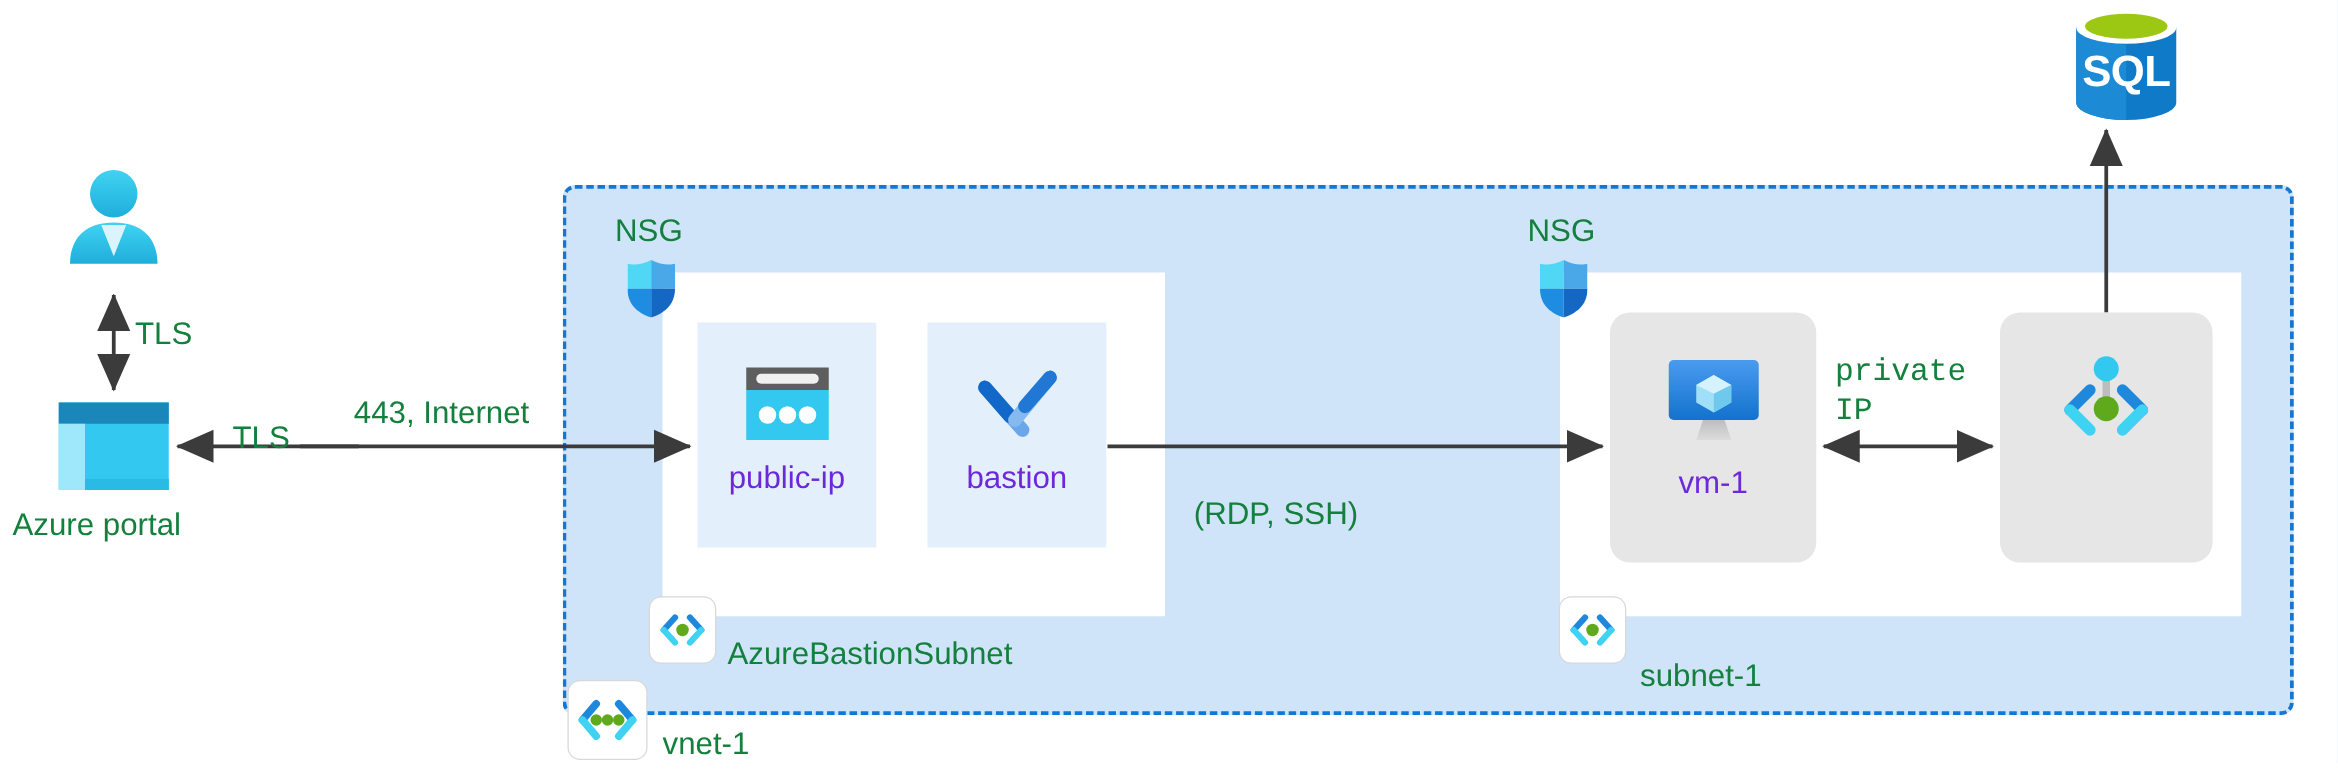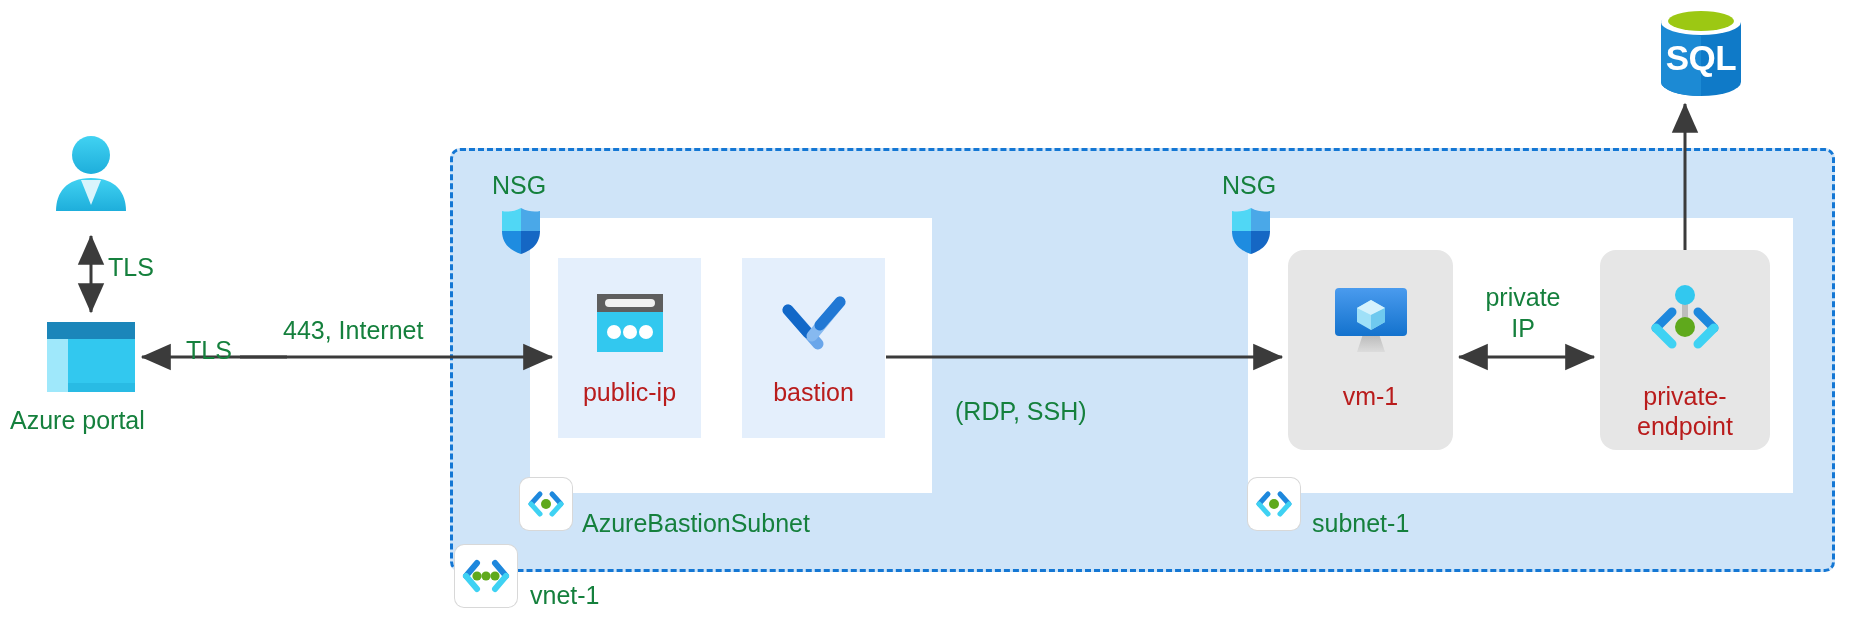--- a/index.html
+++ b/index.html
@@ -25,21 +25,21 @@
   
   .subnet-panel { background:#ffffff; }
   #bastion-subnet-panel { left:530px; top:218px; width:402px; height:275px; }
   #subnet1-panel       { left:1248px; top:218px; width:545px; height:275px; }
 
   
   .res-card {
     display:flex; flex-direction:column; align-items:center; justify-content:flex-start;
     padding-top:34px;
   }
-  .res-card .cap { font-size:25px; color:#b91c1c; text-align:center; line-height:1.18; margin-top:24px; }
+  .res-card .cap { font-size:25px; color:#6d28d9; text-align:center; line-height:1.18; margin-top:14px; }
   .card-blue { background:#e4effc; }
   .card-gray { background:#e6e6e6;border-radius:16px; }
 
   #card-public-ip { left:558px; top:258px; width:143px; height:180px; }
   #card-bastion   { left:742px; top:258px; width:143px; height:180px; }
   #card-vm1       { left:1288px; top:250px; width:165px; height:200px; }
   #card-pe        { left:1600px; top:250px; width:170px; height:200px; }
 
   
   #azure-portal-icon { left:47px; top:322px; width:88px; height:70px; background:#32c8ef; }
@@ -65,30 +65,30 @@
   #nsg-left-label  { left:492px; top:170px; }
   #nsg-right-label { left:1222px; top:170px; }
 
   
   .badge-icon { background:#ffffff; border-radius:9px; box-shadow:0 0 0 1px #d8d8d8; }
   #subnet-badge-bastion { left:520px; top:478px; width:52px; height:52px; }
   #subnet-badge-1       { left:1248px; top:478px; width:52px; height:52px; }
   #vnet-badge           { left:455px; top:545px; width:62px; height:62px; }
 
   #label-azurebastionsubnet { left:582px; top:508px; }
-  #label-subnet1            { left:1312px; top:508px; }
+  #label-subnet1            { left:1312px; top:526px; }
   #label-vnet1              { left:530px; top:580px; }
 
   
   #label-azure-portal { left:10px; top:405px; }
   #label-tls-vertical { left:108px; top:252px; }
   #label-tls-horizontal { left:186px; top:335px; }
   #label-443-internet { left:283px; top:315px; }
   #label-remote-protocol { left:955px; top:365px; }
-  #label-private-ip { left:1468px; top:282px; text-align:center; width:110px; }
+  #label-private-ip { left:1468px; top:282px; text-align:left; width:110px;font-family:Liberation Mono, monospace; }
 
   svg { display:block; overflow:visible; }
   #wires { position:absolute; left:0; top:0; width:1870px; height:624px; pointer-events:none; }
 </style>
 </head>
 <body>
 
 <div class="abs" id="vnet-box"></div>
 
 <div class="abs subnet-panel" id="bastion-subnet-panel"></div>
@@ -232,21 +232,20 @@
     <svg width="90" height="74" viewBox="0 0 90 74">
       <line x1="45" y1="12" x2="45" y2="42" stroke="#bdbdbd" stroke-width="6"></line>
       <circle cx="45" cy="11" r="10" fill="#32c8ef"></circle>
       <line x1="32" y1="28" x2="16" y2="44" stroke="#1e88dd" stroke-width="9" stroke-linecap="round"></line>
       <line x1="16" y1="44" x2="32" y2="60" stroke="#3fd2f3" stroke-width="9" stroke-linecap="round"></line>
       <line x1="58" y1="28" x2="74" y2="44" stroke="#1e88dd" stroke-width="9" stroke-linecap="round"></line>
       <line x1="74" y1="44" x2="58" y2="60" stroke="#3fd2f3" stroke-width="9" stroke-linecap="round"></line>
       <circle cx="45" cy="43" r="10" fill="#5fa91c"></circle>
     </svg>
   </span>
-  <span class="cap"><span>private-</span><br><span>endpoint</span></span>
 </div>
 
 <div class="abs badge-icon" id="subnet-badge-bastion">
   <svg width="52" height="52" viewBox="0 0 52 52">
     <line x1="20" y1="16" x2="11" y2="26" stroke="#1e88dd" stroke-width="5" stroke-linecap="round"></line>
     <line x1="11" y1="26" x2="20" y2="36" stroke="#3fd2f3" stroke-width="5" stroke-linecap="round"></line>
     <line x1="32" y1="16" x2="41" y2="26" stroke="#1e88dd" stroke-width="5" stroke-linecap="round"></line>
     <line x1="41" y1="26" x2="32" y2="36" stroke="#3fd2f3" stroke-width="5" stroke-linecap="round"></line>
     <circle cx="26" cy="26" r="5" fill="#5fa91c"></circle>
   </svg>

